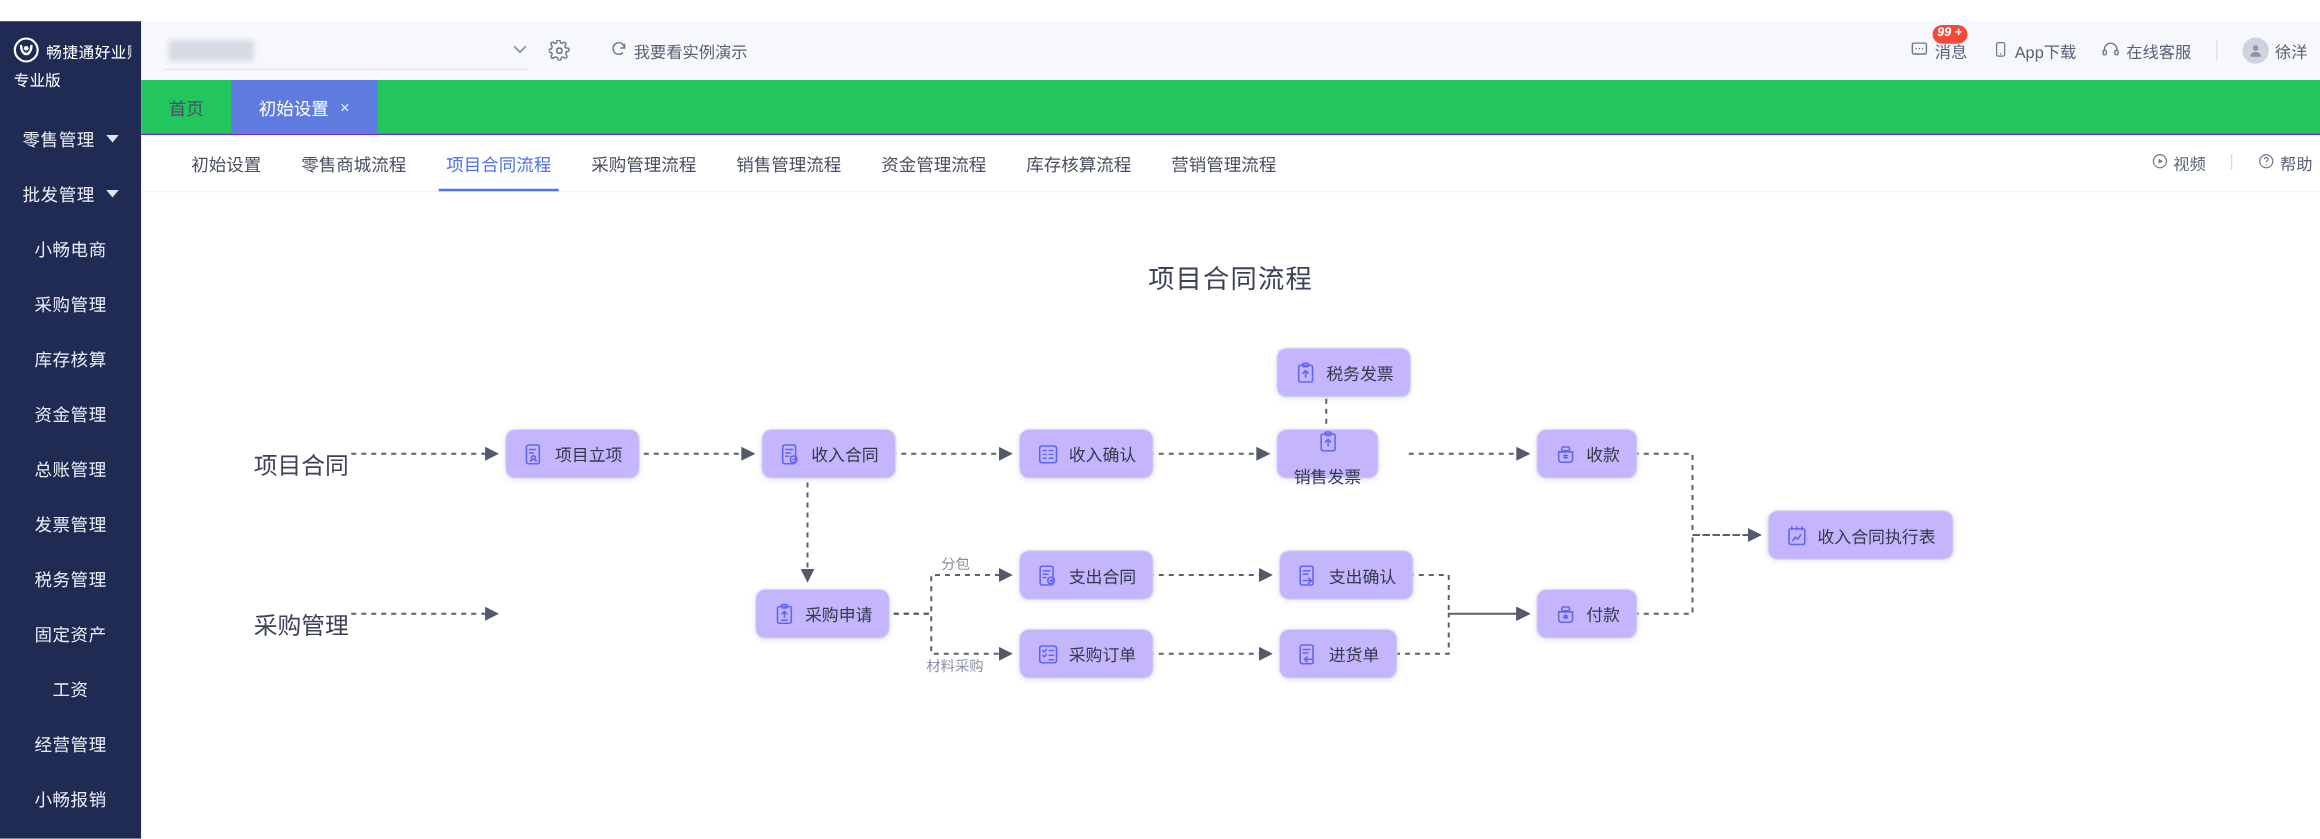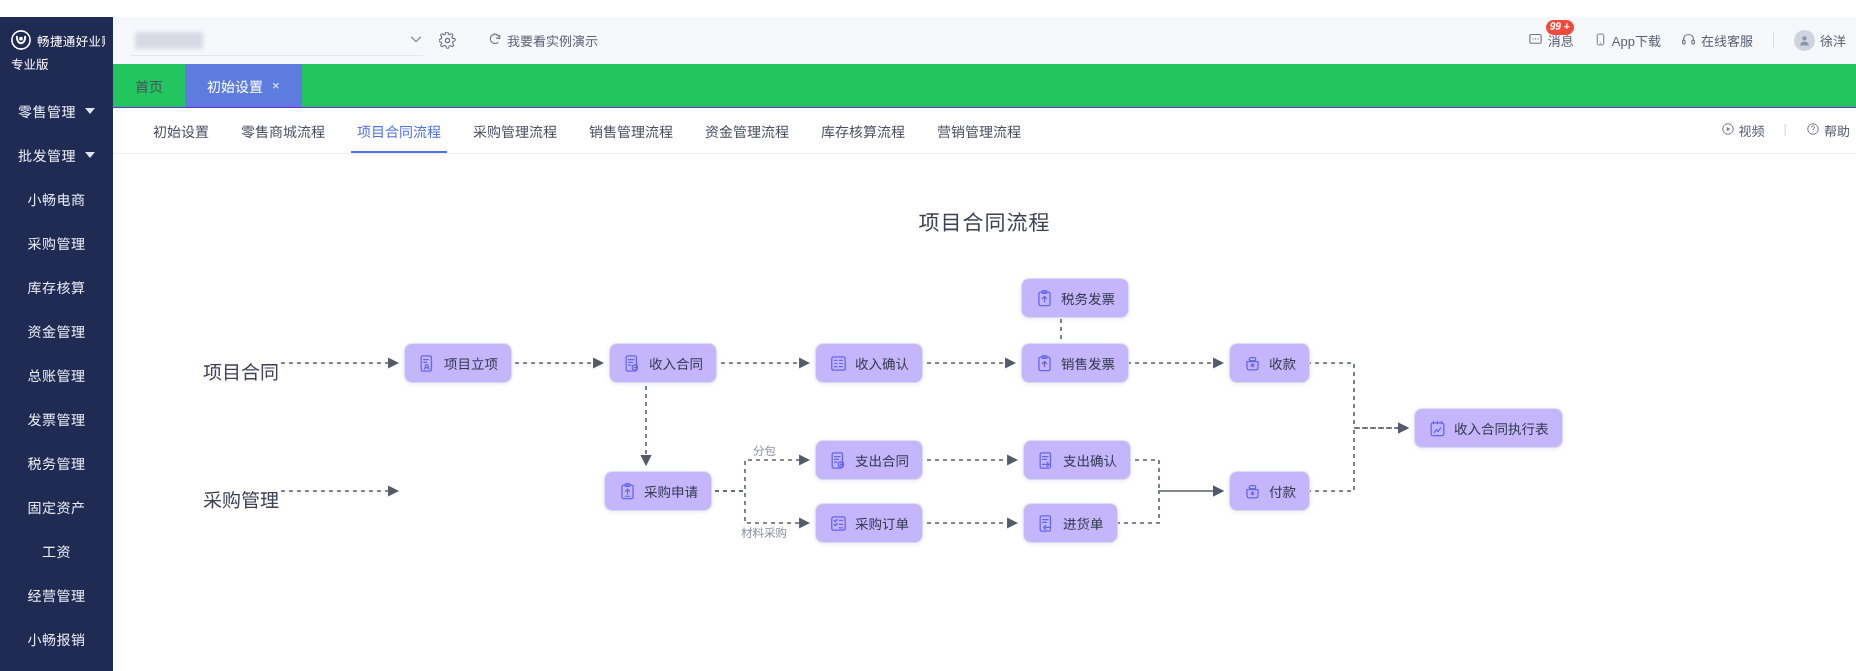--- a/index.html
+++ b/index.html
@@ -403,21 +403,21 @@
         <div class="node" style="left: 703px; top: 190px; font-family: Liberation Mono, monospace;">
           <span style="display: flex;">
             <svg width="19" height="19" viewBox="0 0 24 24">
               <rect x="3.5" y="3.5" width="17" height="17" rx="2.5" fill="none" stroke="#6366f1" stroke-width="1.6"></rect>
               <path d="M7 8h3M7 12h3M7 16h3" stroke="#6366f1" stroke-width="1.5" stroke-linecap="round"></path>
               <path d="M13 8h4M13 12h4M13 16h4" stroke="#6366f1" stroke-width="1.5" stroke-linecap="round"></path>
             </svg>
           </span>
           <span>收入确认</span>
         </div>
-        <div class="node" style="left: 909px; top: 190px;">
+        <div class="node" style="left: 909px; top: 190px; flex-direction: column;">
           <span style="display: flex;">
             <svg width="19" height="19" viewBox="0 0 24 24">
               <rect x="5" y="4" width="14" height="17" rx="2" fill="none" stroke="#6366f1" stroke-width="1.6"></rect>
               <rect x="9" y="2" width="6" height="3.5" rx="1.2" fill="none" stroke="#6366f1" stroke-width="1.6"></rect>
               <path d="M12 16V9.5M9.4 12l2.6-2.6 2.6 2.6" fill="none" stroke="#6366f1" stroke-width="1.6" stroke-linecap="round" stroke-linejoin="round"></path>
             </svg>
           </span>
           <span>销售发票</span>
         </div>
         <div class="node" style="left: 909px; top: 125px;">

